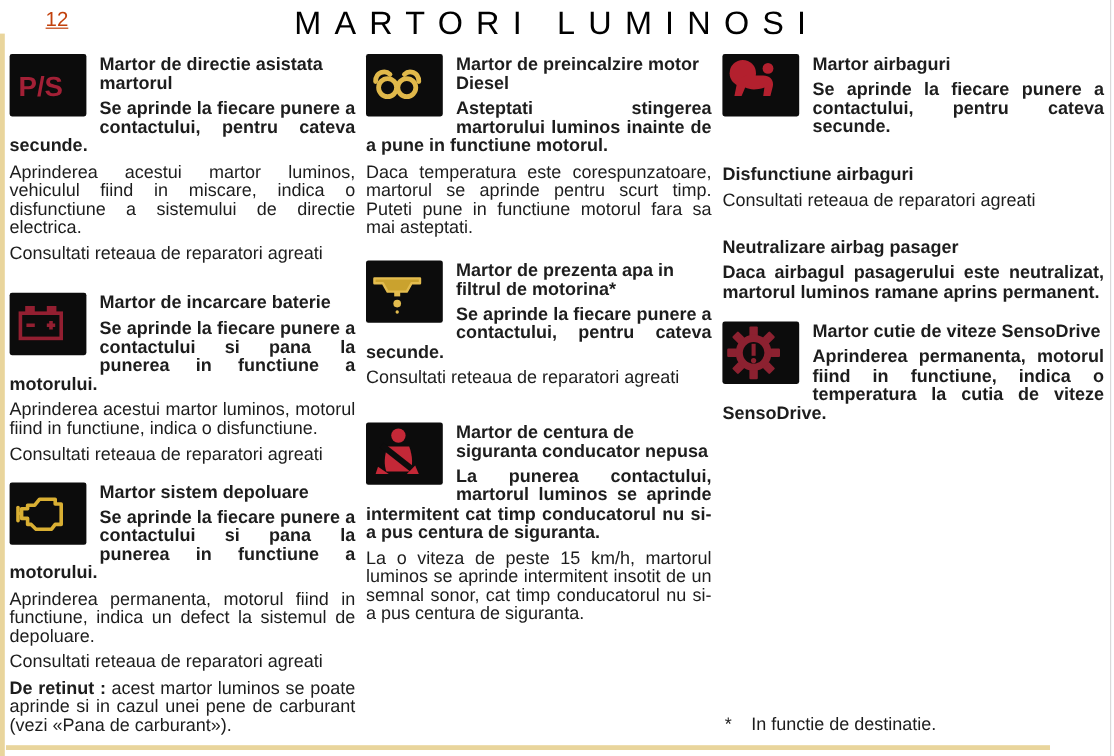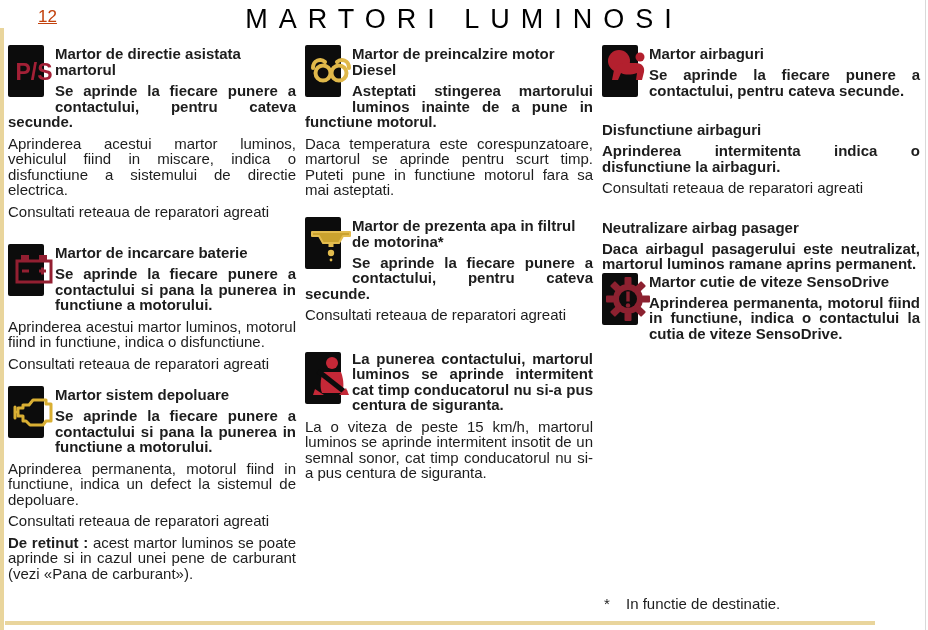--- a/index.html
+++ b/index.html
@@ -26,26 +26,26 @@
   .content {
     position:absolute; top:44px; left:8px;
     display:grid; grid-template-columns:288px 288px 318px; column-gap:9px;
     align-items:start;
   }
   .col { min-width:0; }
 
   .sec { margin-top:24px; }
   .sec-first { margin-top:0; }
   .mt-14 { margin-top:14px; }
-  .mt-16 { margin-top:0; }
+  .mt-16 { margin-top:16px; }
   .mt-18 { margin-top:18px; }
   .mt-28 { margin-top:28px; }
 
   .icon {
-    float:left; width:36px; height:52px; margin:1px 11px 3px 0;
+    float:left; width:64px; height:52px; margin:1px 11px 3px 0;
     background:#0c0c0c; border-radius:2px;
   }
   .icon svg { display:block; width:52px; height:52px; }
 
   .sec-title { font-weight:bold; font-size:15px; line-height:16px; padding-top:2px; }
   .sub-heading { font-weight:bold; font-size:15px; line-height:16px; }
   .sec p { margin:6px 0 0 0; font-size:15px; line-height:15.5px; text-align:justify; }
   .sec p.first-p { margin-top:5px;font-weight:bold; }
   .note-label { font-weight:bold; }
 
@@ -148,20 +148,21 @@
       <div class="sec mt-28">
         <div class="icon">
           <svg viewBox="0 0 52 52">
             <circle cx="27" cy="11" r="6" fill="#c42837"></circle>
             <path d="M18 20 h18 c3 8 3 16 1 21 h-20 c-2 -5 -2 -13 1 -21 z" fill="#c42837"></path>
             <line x1="13" y1="19" x2="41" y2="41" stroke="#0c0c0c" stroke-width="5"></line>
             <path d="M10 37 l9 6 h-11 z" fill="#c42837"></path>
             <path d="M41 36 l3 7 h-10 z" fill="#c42837"></path>
           </svg>
         </div>
+        <div class="sec-title">Martor de centura de siguranta conducator nepusa</div>
         <p class="first-p">La punerea contactului, martorul luminos se aprinde intermitent cat timp conducatorul nu si-a pus centura de siguranta.</p>
         <p>La o viteza de peste 15 km/h, martorul luminos se aprinde intermitent insotit de un semnal sonor, cat timp conducatorul nu si-a pus centura de siguranta.</p>
       </div>
 
     </div>
 
     <div class="col">
 
       <div class="sec sec-first">
         <div class="icon">
@@ -170,21 +171,20 @@
             <circle cx="38" cy="12" r="4.5" fill="#b3202e"></circle>
             <path d="M34 18 c6 0 9 4 8 9 l-2 8 h-6 l1 -7 c-6 2 -12 2 -16 0 l-3 7 h-6 l2 -10 c2 -5 6 -7 10 -7 z" fill="#b3202e"></path>
           </svg>
         </div>
         <div class="sec-title">Martor airbaguri</div>
         <p class="first-p">Se aprinde la fiecare punere a contactului, pentru cateva secunde.</p>
       </div>
 
       <div class="sec">
         <div class="sub-heading">Disfunctiune airbaguri</div>
-        <p class="first-p">Aprinderea intermitenta indica o disfunctiune la airbaguri.</p>
         <p>Consultati reteaua de reparatori agreati</p>
       </div>
 
       <div class="sec">
         <div class="sub-heading">Neutralizare airbag pasager</div>
         <p class="first-p">Daca airbagul pasagerului este neutralizat, martorul luminos ramane aprins permanent.</p>
       </div>
 
       <div class="sec mt-16">
         <div class="icon">
@@ -199,21 +199,21 @@
               <rect x="22.5" y="4" width="7" height="8" rx="1" transform="rotate(270 26 26)"></rect>
               <rect x="22.5" y="4" width="7" height="8" rx="1" transform="rotate(315 26 26)"></rect>
             </g>
             <circle cx="26" cy="26" r="15" fill="#8c2130"></circle>
             <circle cx="26" cy="26" r="9" fill="#0c0c0c"></circle>
             <rect x="24.3" y="18.5" width="3.4" height="10" fill="#8c2130"></rect>
             <circle cx="26" cy="32.5" r="2.2" fill="#8c2130"></circle>
           </svg>
         </div>
         <div class="sec-title">Martor cutie de viteze SensoDrive</div>
-        <p class="first-p">Aprinderea permanenta, motorul fiind in functiune, indica o contactului la cutia de viteze SensoDrive.</p>
+        <p class="first-p">Aprinderea permanenta, motorul fiind in functiune, indica o temperatura la cutia de viteze SensoDrive.</p>
       </div>
 
     </div>
   </div>
 
   <div class="footnote">
     <span class="fn-symbol">*</span><span>In functie de destinatie.</span>
   </div>
 </div>
 

